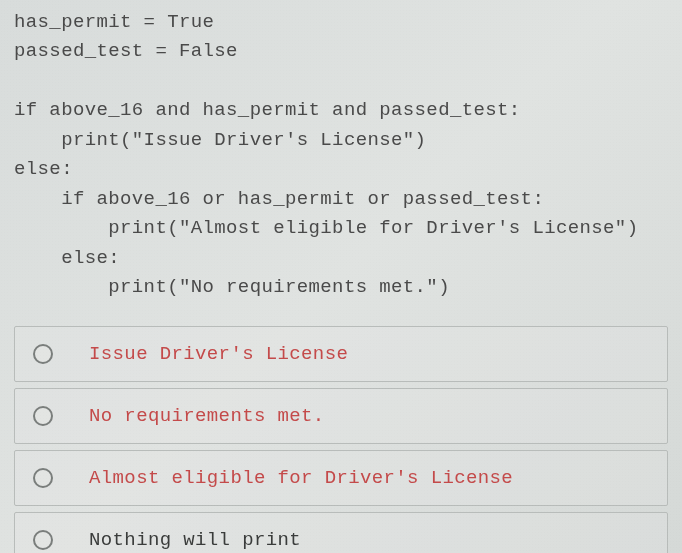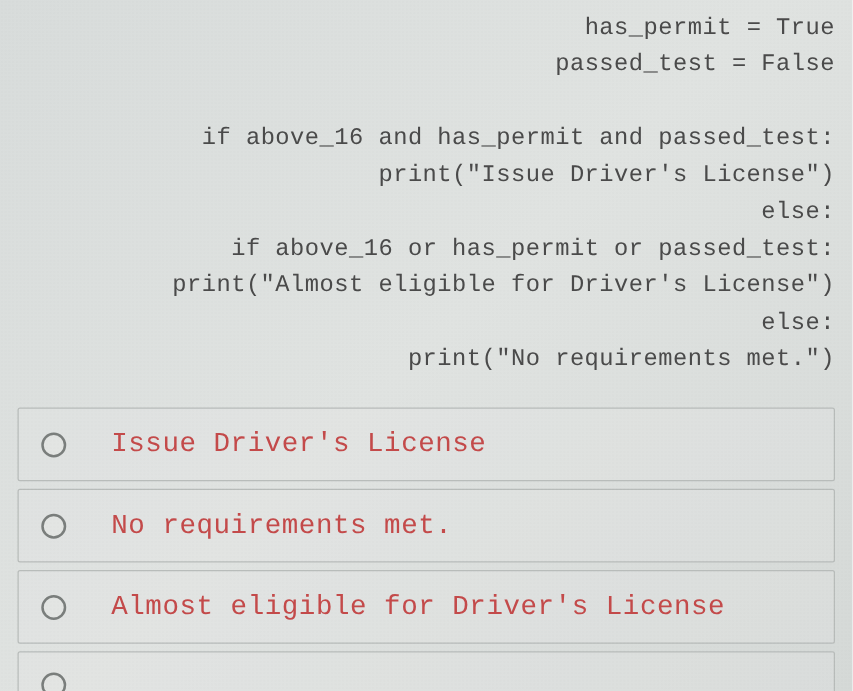--- a/index.html
+++ b/index.html
@@ -1,15 +1,15 @@
 <!DOCTYPE html>
 <html><head>
   <meta charset="utf-8">
   <style>
-    * { box-sizing: border-box; margin: 0; padding: 0; text-align: right; }
+    * { box-sizing: border-box; margin: 0; padding: 0; }
     body {
       width: 682px;
       height: 553px;
       background: linear-gradient(135deg, #d8dcdb 0%, #e0e3e1 50%, #d5d9d7 100%);
       font-family: "Menlo", "Consolas", "Courier New", monospace;
       font-size: 19px;
       color: #4a4a4a;
       overflow: hidden;
     }
     .code-block {
@@ -36,21 +36,21 @@
       width: 20px;
       height: 20px;
       border: 2px solid #7a7e7c;
       border-radius: 50%;
       flex-shrink: 0;
       margin-right: 36px;
       background: #e3e5e3;
     }
     .answer-text {
       font-family: "Menlo", "Consolas", "Courier New", monospace;
-      font-size: 22px;
+      font-size: 19px;
       font-weight: 500;
       letter-spacing: 0.02em;
     }
     .txt-red {
       color: #c44a4a;
     }
     .txt-dark {
       color: #3a3c3b;
     }
     .noise {
@@ -89,17 +89,18 @@
     <span class="answer-text txt-red">No requirements met.</span>
   </div>
 
   <div class="answer-row">
     <span class="radio"></span>
     <span class="answer-text txt-red">Almost eligible for Driver's License</span>
   </div>
 
   <div class="answer-row">
     <span class="radio"></span>
+    <span class="answer-text txt-dark">Nothing will print</span>
   </div>
 
 </div>
 
 <div class="noise"></div>
 
 </body></html>

